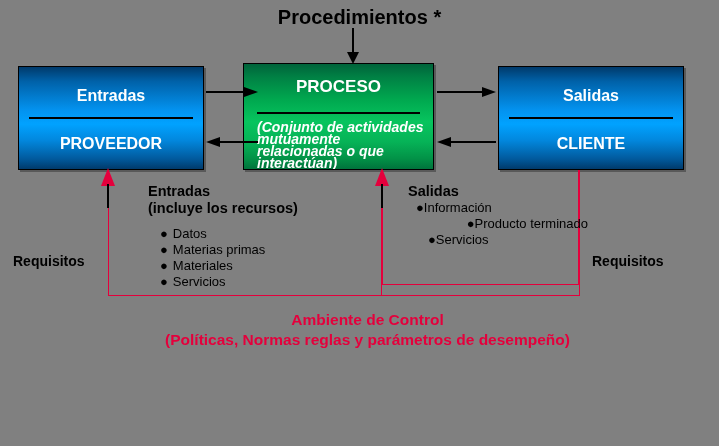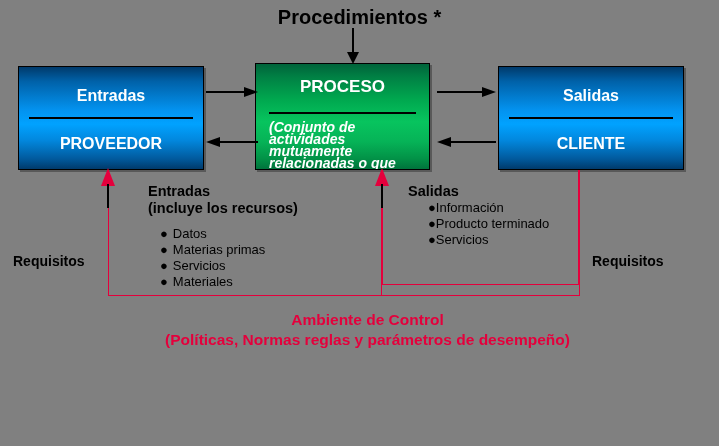--- a/index.html
+++ b/index.html
@@ -32,21 +32,21 @@
     background:linear-gradient(to bottom,
         #003a6b 0%, #0061a8 14%, #0392ef 42%, #01a2ff 56%,
         #0287dd 72%, #015a9d 90%, #003a6b 100%);
   }
   .box-green{
     background:linear-gradient(to bottom,
         #00633a 0%, #008044 12%, #00a84f 34%, #07c45e 55%,
         #06b357 74%, #029247 90%, #00733c 100%);
   }
   .box-left{left:18px;top:66px;width:186px;height:104px;}
-  .box-mid{left:255px;top:63px;width:175px;height:107px;}
+  .box-mid{left:243px;top:63px;width:191px;height:107px;}
   .box-right{left:498px;top:66px;width:186px;height:104px;}
 
   .box-title{
     position:absolute;left:0;width:100%;text-align:center;
     color:#ffffff;font-weight:bold;
   }
   .box-left .box-title,.box-right .box-title{font-size:16px;top:20px;}
   .box-mid  .box-title{font-size:17px;top:13px;}
 
   .box-rule{
@@ -196,33 +196,33 @@
     <div class="hdr">Entradas</div>
     <div class="hdr">(incluye los recursos)</div>
     <div style="height:9px;"></div>
     <div class="bul spaced" style="margin-left:12px;">
       <span class="dot">●</span><span>Datos</span>
     </div>
     <div class="bul spaced" style="margin-left:12px;">
       <span class="dot">●</span><span>Materias primas</span>
     </div>
     <div class="bul spaced" style="margin-left:12px;">
+      <span class="dot">●</span><span>Materiales</span>
+    </div>
+    <div class="bul spaced" style="margin-left:12px;">
       <span class="dot">●</span><span>Servicios</span>
-    </div>
-    <div class="bul spaced" style="margin-left:12px;">
-      <span class="dot">●</span><span>Materiales</span>
     </div>
   </div>
 
   <div class="abs" style="left:408px;top:183px;width:180px;">
     <div class="hdr">Salidas</div>
-    <div class="bul" style="margin-left:20px;">
+    <div class="bul" style="margin-left:8px;">
       <span class="dot">●</span><span>Información</span>
     </div>
-    <div class="bul" style="margin-left:20px;">
+    <div class="bul" style="margin-left:20px;text-align:right;">
       <span class="dot">●</span><span>Producto terminado</span>
     </div>
     <div class="bul" style="margin-left:20px;">
       <span class="dot">●</span><span>Servicios</span>
     </div>
   </div>
 
   <div class="abs req" style="left:13px;top:253px;">Requisitos</div>
   <div class="abs req" style="left:592px;top:253px;">Requisitos</div>
 

